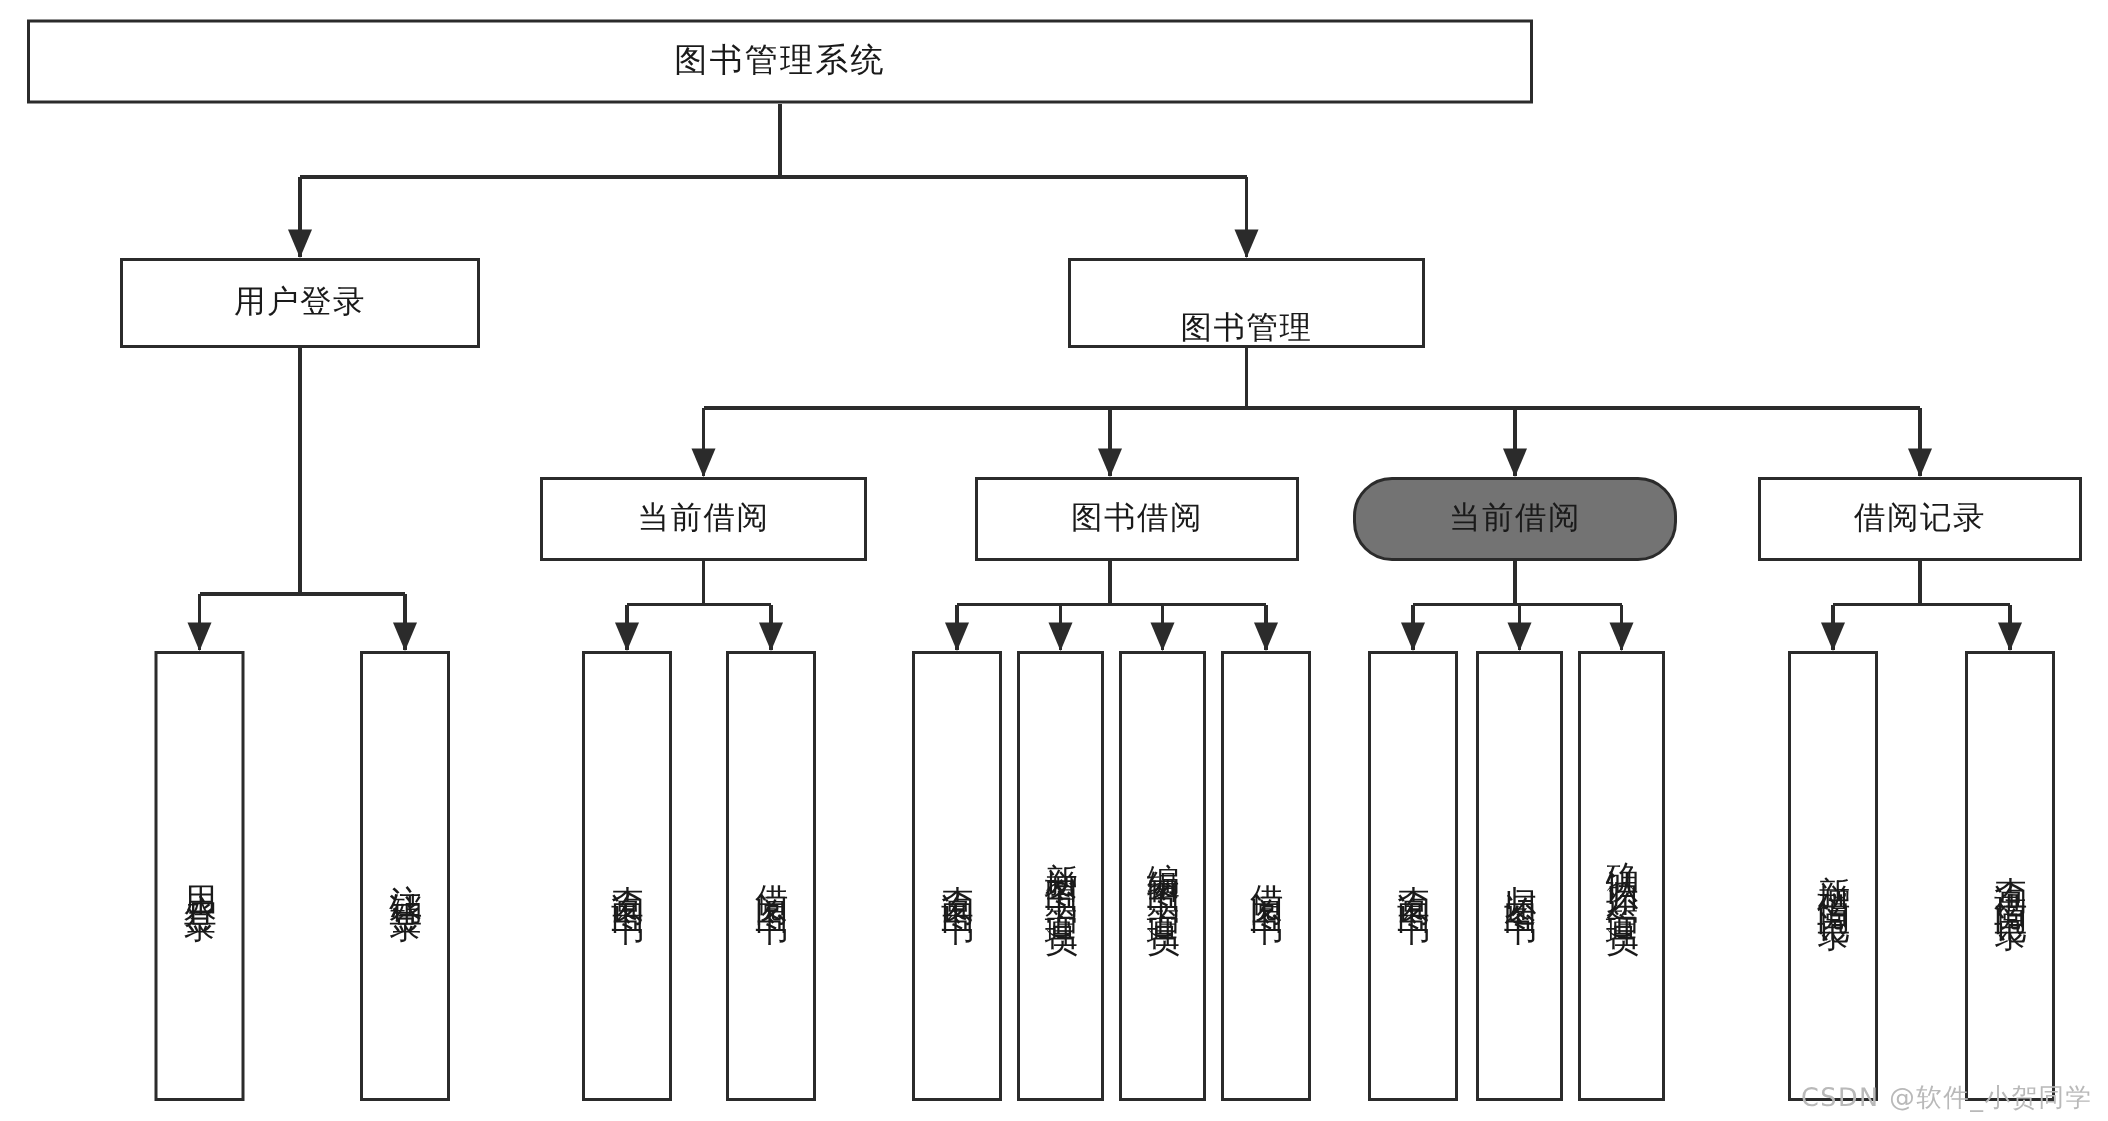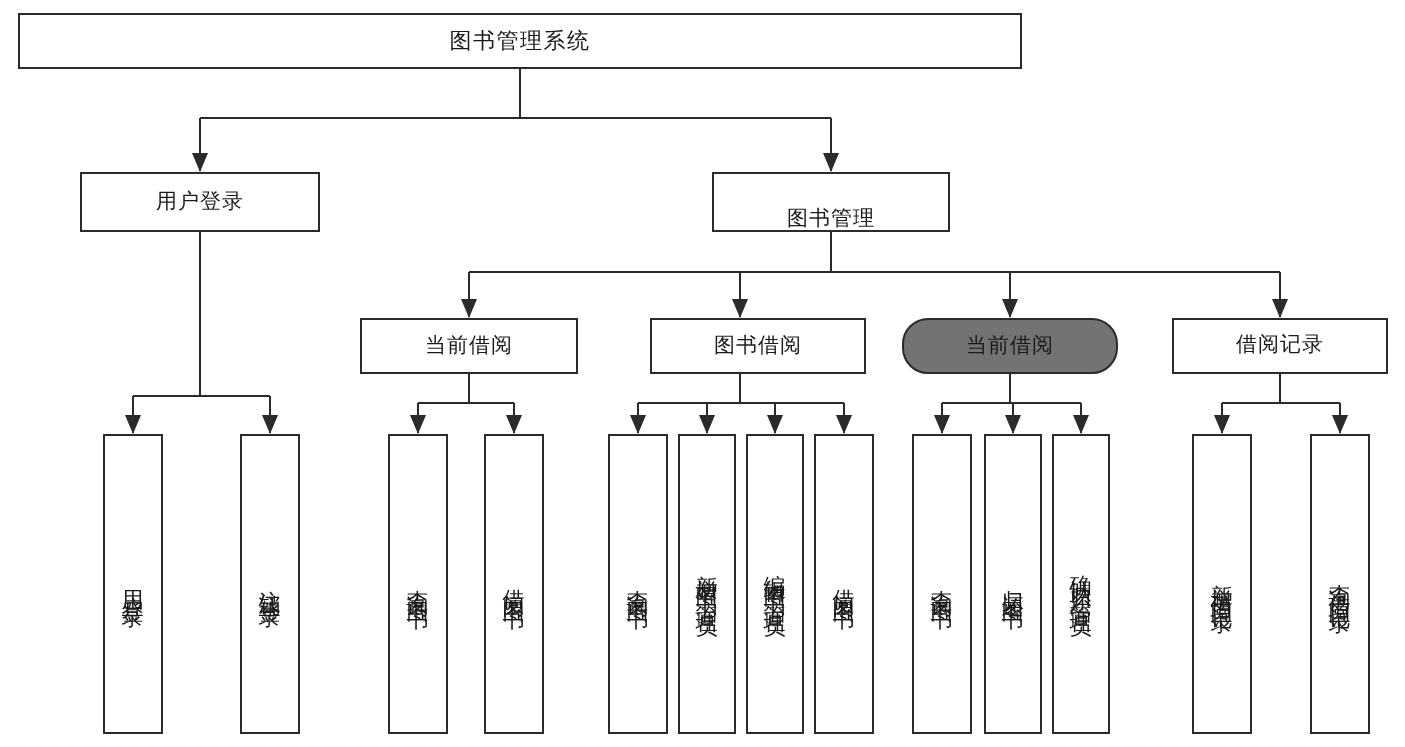--- a/index.html
+++ b/index.html
@@ -134,21 +134,21 @@
       </div>
       <div class="node h-node" style="left: 360px; top: 318px; width: 218px; height: 56px; border-color: rgb(43, 43, 43); background: rgb(255, 255, 255); color: rgb(26, 26, 26);">
         <span>当前借阅</span>
       </div>
       <div class="node h-node" style="left: 632px; top: 318px; width: 216px; height: 56px; border-color: rgb(43, 43, 43); background: rgb(255, 255, 255); color: rgb(26, 26, 26); margin-left: 18px;">
         <span>图书借阅</span>
       </div>
       <div class="node h-node" style="left: 902px; top: 318px; width: 216px; height: 56px; border-color: rgb(43, 43, 43); background: #737373; color: rgb(26, 26, 26); border-radius: 26px;">
         <span>当前借阅</span>
       </div>
-      <div class="node h-node" style="left: 1172px; top: 318px; width: 216px; height: 56px; border-color: rgb(43, 43, 43); background: rgb(255, 255, 255); color: rgb(26, 26, 26); font-family: Liberation Mono, monospace;">
+      <div class="node h-node" style="left: 1172px; top: 318px; width: 216px; height: 56px; border-color: rgb(43, 43, 43); background: rgb(255, 255, 255); color: rgb(26, 26, 26);">
         <span>借阅记录</span>
       </div>
       <div class="node v-node" style="left: 103px; top: 434px; width: 60px; height: 300px; border-color: rgb(43, 43, 43); background: rgb(255, 255, 255); color: rgb(26, 26, 26);">
         <span>用户登录</span>
       </div>
       <div class="node v-node" style="left: 240px; top: 434px; width: 60px; height: 300px; border-color: rgb(43, 43, 43); background: rgb(255, 255, 255); color: rgb(26, 26, 26);">
         <span>注销登录</span>
       </div>
       <div class="node v-node" style="left: 388px; top: 434px; width: 60px; height: 300px; border-color: rgb(43, 43, 43); background: rgb(255, 255, 255); color: rgb(26, 26, 26);">
         <span>查询图书</span>
@@ -177,13 +177,14 @@
       <div class="node v-node" style="left: 1052px; top: 434px; width: 58px; height: 300px; border-color: rgb(43, 43, 43); background: rgb(255, 255, 255); color: rgb(26, 26, 26);">
         <span>确认归还（管理员）</span>
       </div>
       <div class="node v-node" style="left: 1192px; top: 434px; width: 60px; height: 300px; border-color: rgb(43, 43, 43); background: rgb(255, 255, 255); color: rgb(26, 26, 26);">
         <span>新增借阅记录</span>
       </div>
       <div class="node v-node" style="left: 1310px; top: 434px; width: 60px; height: 300px; border-color: rgb(43, 43, 43); background: rgb(255, 255, 255); color: rgb(26, 26, 26);">
         <span>查询借阅记录</span>
       </div>
     </div>
+  <div id="watermark">CSDN @软件_小贺同学</div>
 </div>
 
 </body></html>

